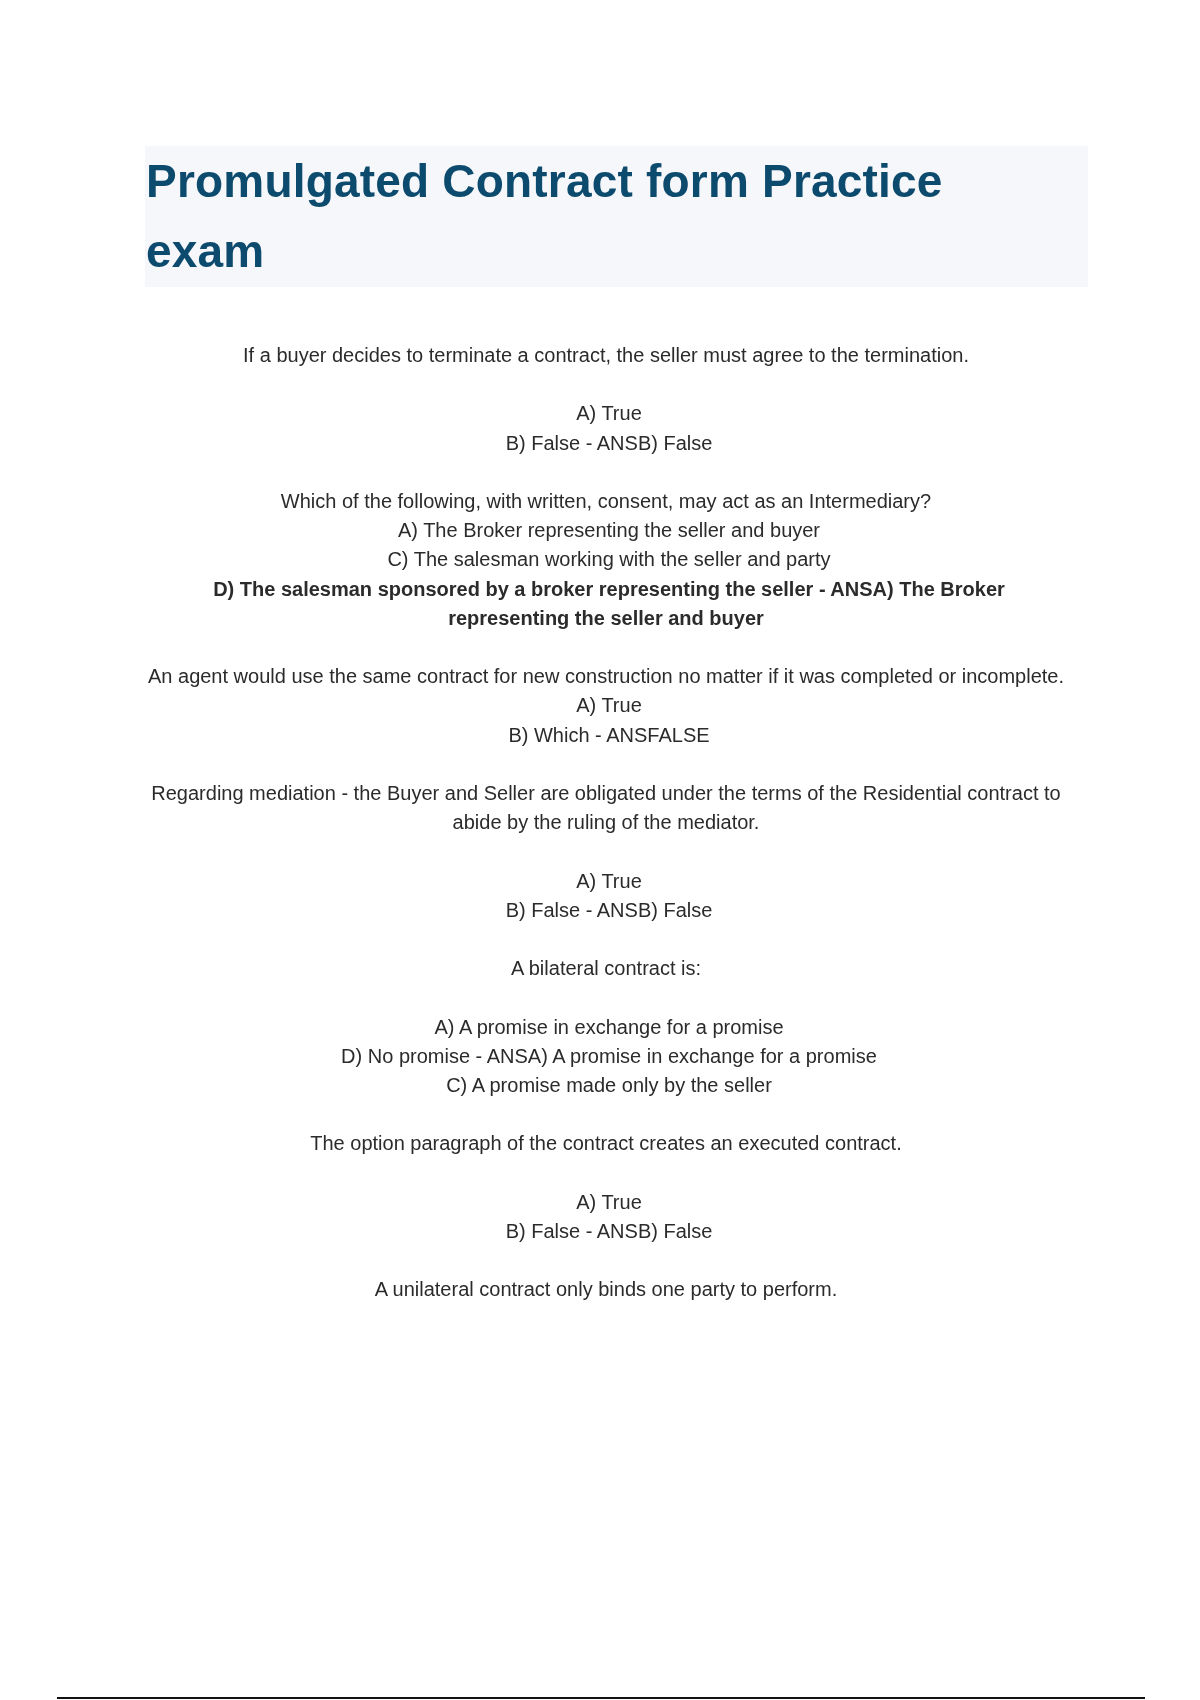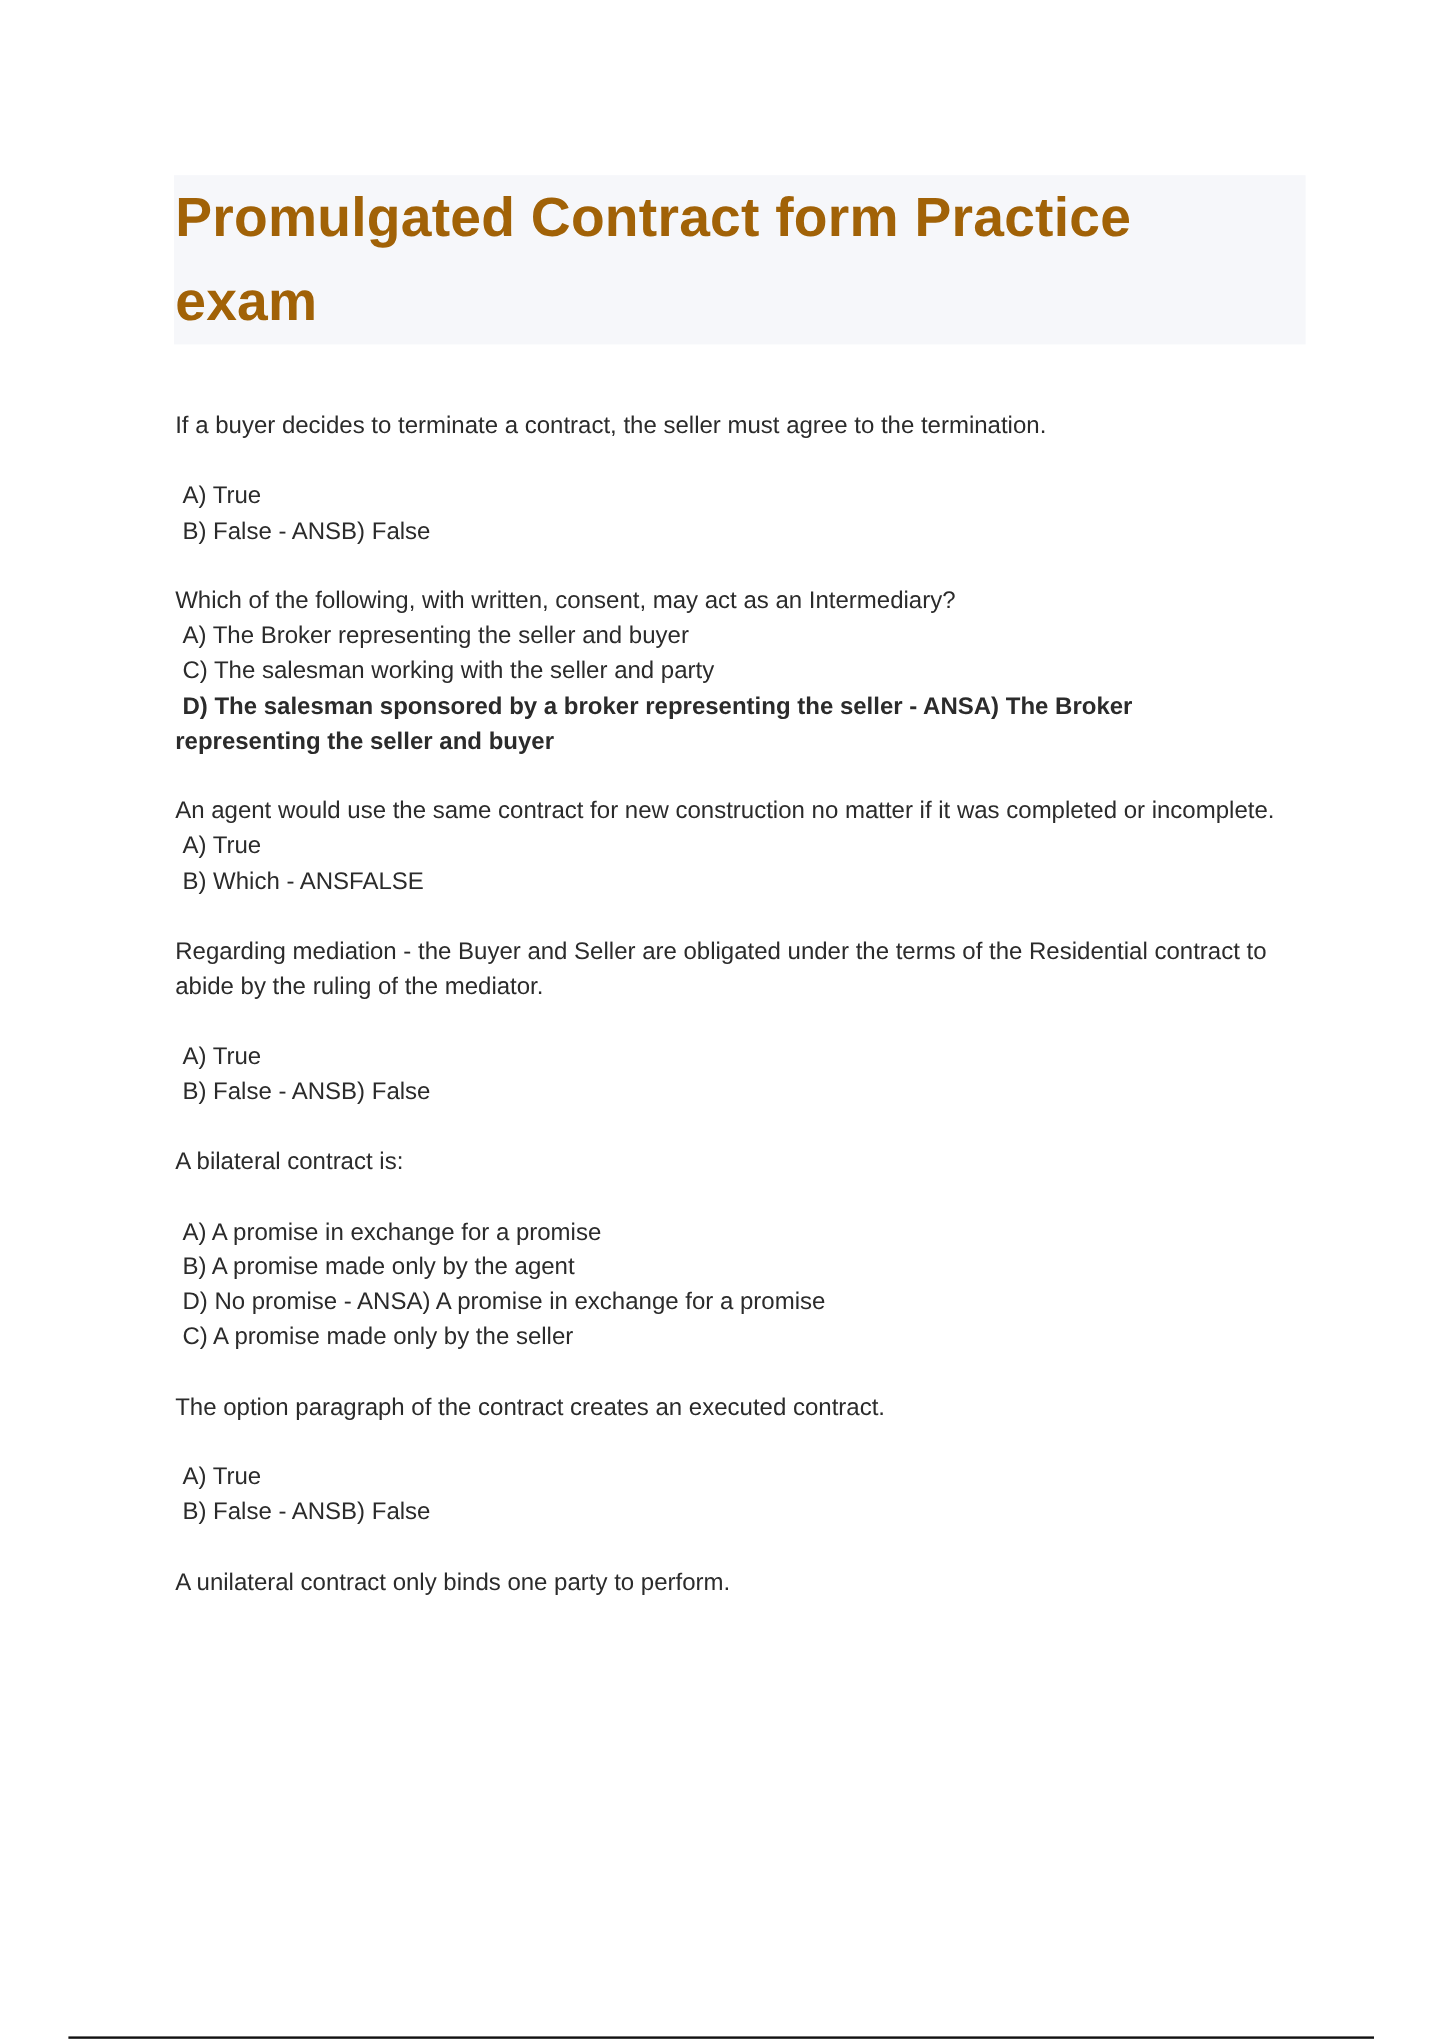--- a/index.html
+++ b/index.html
@@ -2,23 +2,23 @@
 <html><head>
 <meta charset="utf-8">
 <style>
   html, body { margin: 0; padding: 0; background: #ffffff; }
   body { width: 1200px; height: 1700px; position: relative; overflow: hidden;
          font-family: "Liberation Sans", sans-serif; color: #2b2b2b; }
   .title-box { position: absolute; left: 145px; top: 146px; width: 943px; height: 141px;
                background: #f6f7fa; }
   .title { position: absolute; left: 1px; top: 0; margin: 0; width: 900px;
            font-family: "Liberation Sans", sans-serif; font-weight: bold; font-size: 46px;
-           line-height: 70px; color: #a16207; letter-spacing: 0.2px; }
+           line-height: 70px; color: #0c4a6e; letter-spacing: 0.2px; }
   .content { position: absolute; left: 146px; top: 341px; width: 920px; font-size: 20px;
-             line-height: 29.2px; }
+             line-height: 29.2px; text-align: center; }
   .line { white-space: pre-wrap; margin: 0; }
   .opt { padding-left: 6px; }
   .gap { height: 29.2px; }
   .footer-rule { position: absolute; left: 57px; top: 1697px; width: 1088px; height: 2px;
                  background: #111; }
 </style>
 </head>
 <body>
 
 <div class="title-box">
@@ -55,21 +55,20 @@
     <div class="gap"></div>
     <p class="line opt">A) True</p>
     <p class="line opt">B) False - ANSB) False</p>
   </div>
   <div class="gap"></div>
 
   <div>
     <p class="line">A bilateral contract is:</p>
     <div class="gap"></div>
     <p class="line opt">A) A promise in exchange for a promise</p>
-    <p class="line opt">B) A promise made only by the agent</p>
     <p class="line opt">D) No promise - ANSA) A promise in exchange for a promise</p>
     <p class="line opt">C) A promise made only by the seller</p>
   </div>
   <div class="gap"></div>
 
   <div>
     <p class="line">The option paragraph of the contract creates an executed contract.</p>
     <div class="gap"></div>
     <p class="line opt">A) True</p>
     <p class="line opt">B) False - ANSB) False</p>

